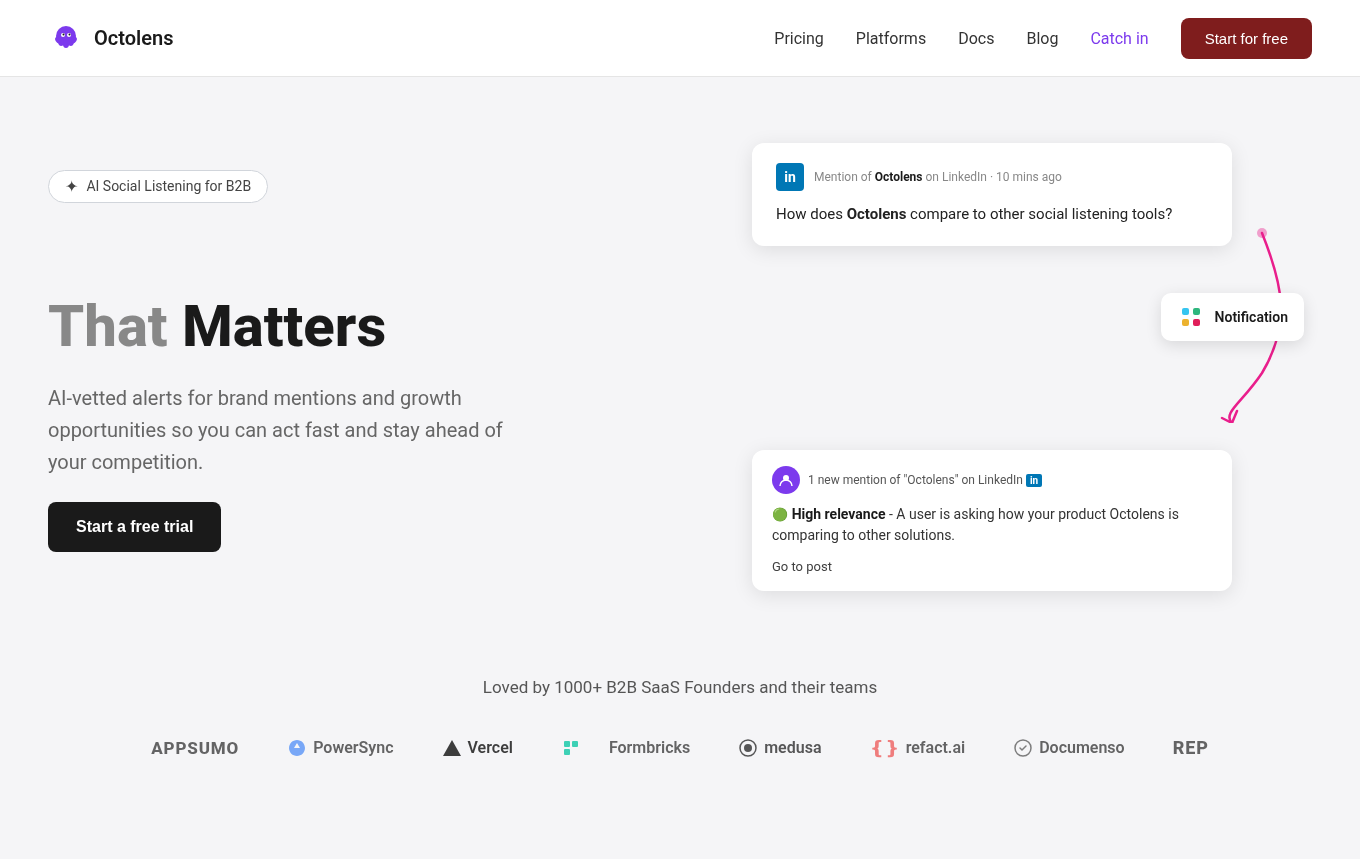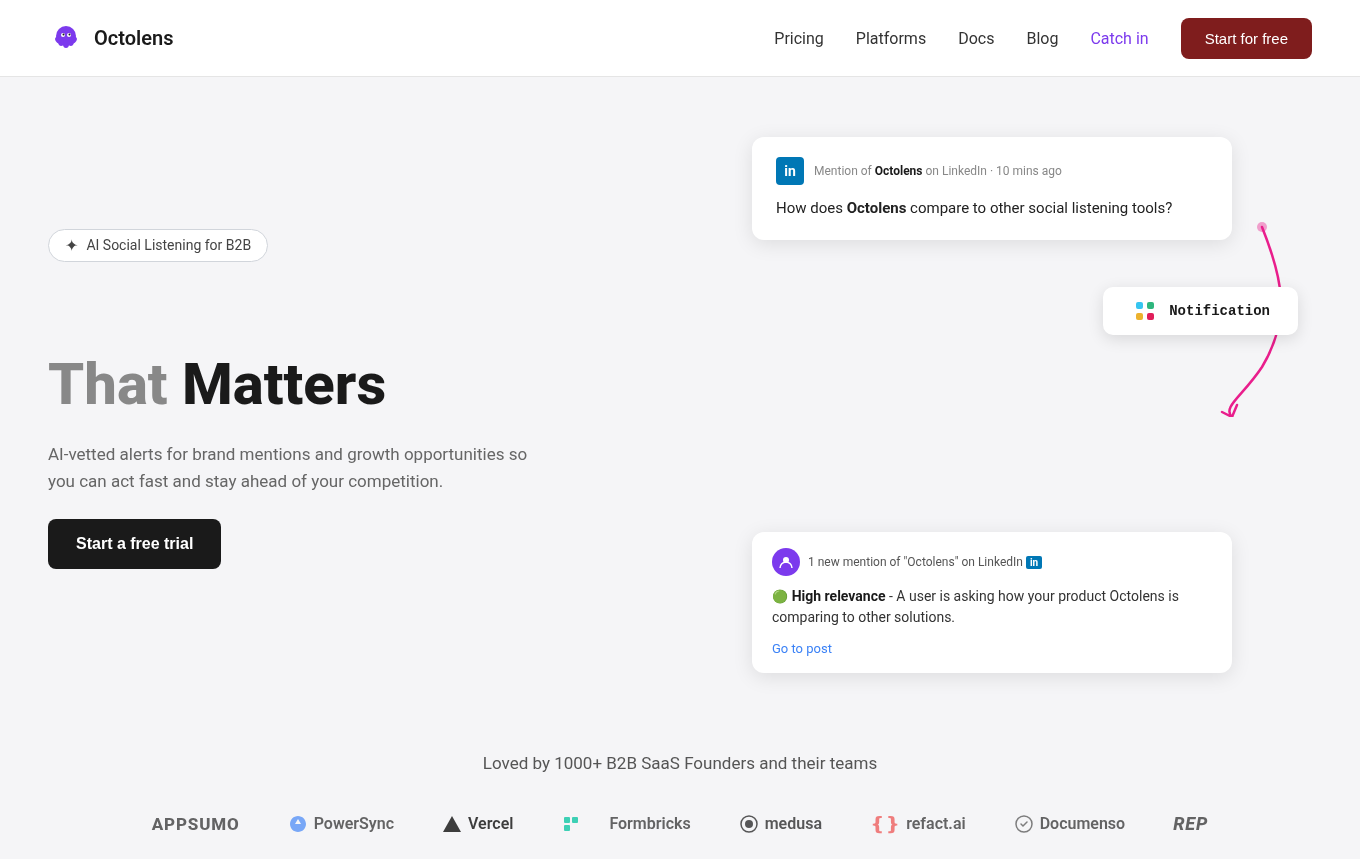--- a/index.html
+++ b/index.html
@@ -102,21 +102,21 @@
       font-size: 58px;
       font-weight: 800;
       line-height: 1.1;
       color: #888;
       margin-bottom: 24px;
     }
     .hero-title span.dark {
       color: #1a1a1a;
     }
     .hero-desc {
-      font-size: 17px;
+      font-size: 20px;
       color: #666;
       line-height: 1.6;
       margin-bottom: 24px;
       max-width: 480px;
     }
     .hero-cta-btn {
       background: #1a1a1a;
       color: #fff;
       border: none;
       border-radius: 8px;
@@ -130,21 +130,21 @@
     .hero-no-cc {
       font-size: 13px;
       color: #888;
     }
 
     
     .hero-right {
       flex: 1;
       max-width: 560px;
       position: relative;
-      height: 536px;
+      height: 448px;
     }
 
     
     .card-linkedin {
       position: absolute;
       top: 0;
       left: 0;
       right: 80px;
       background: #fff;
       border-radius: 12px;
@@ -192,30 +192,29 @@
       top: 80px;
       right: 30px;
       z-index: 3;
       pointer-events: none;
     }
 
     
     .slack-notif {
       position: absolute;
       top: 150px;
-      right: 14px;
+      right: 8px;
       background: #fff;
       border-radius: 10px;
       box-shadow: 0 4px 16px rgba(0,0,0,0.12);
-      padding: 10px 28px;
+      padding: 10px 16px;
       display: flex;
       align-items: center;
       gap: 10px;
       z-index: 4;
-      font-family: Liberation Mono, monospace;
     }
     .slack-icon {
       width: 28px;
       height: 28px;
     }
     .slack-label {
       font-size: 14px;
       font-weight: 600;
       color: #1a1a1a;
     }
@@ -260,21 +259,21 @@
     .mention-body .green-dot {
       color: #22c55e;
       font-size: 13px;
     }
     .mention-body .high-rel {
       font-weight: 700;
       color: #1a1a1a;
     }
     .go-to-post {
       font-size: 13px;
-      color: #3b82f6;
+      color: #404040;
       cursor: pointer;
       text-decoration: none;
     }
 
     
     .logos-section {
       background: #f5f5f7;
       padding: 40px 68px 60px;
       text-align: center;
       max-width: 1360px;
@@ -462,16 +461,16 @@
 
     <div class="logo-item logo-documenso">
       <svg width="20" height="20" viewBox="0 0 20 20" fill="none">
         <circle cx="10" cy="10" r="8" stroke="#555" stroke-width="1.5" fill="none"></circle>
         <path d="M7 10l2 2 4-4" stroke="#555" stroke-width="1.5" fill="none" stroke-linecap="round"></path>
       </svg>
       <span>Documenso</span>
     </div>
 
     <div class="logo-item logo-rep">
-      <span style="font-weight:800;font-size:18px;letter-spacing:0.05em;font-style:italic;">REP</span>
+      <span style="font-weight:800;font-size:18px;letter-spacing:0.05em;">REP</span>
     </div>
   </div>
 </section>
 
 </body></html>

